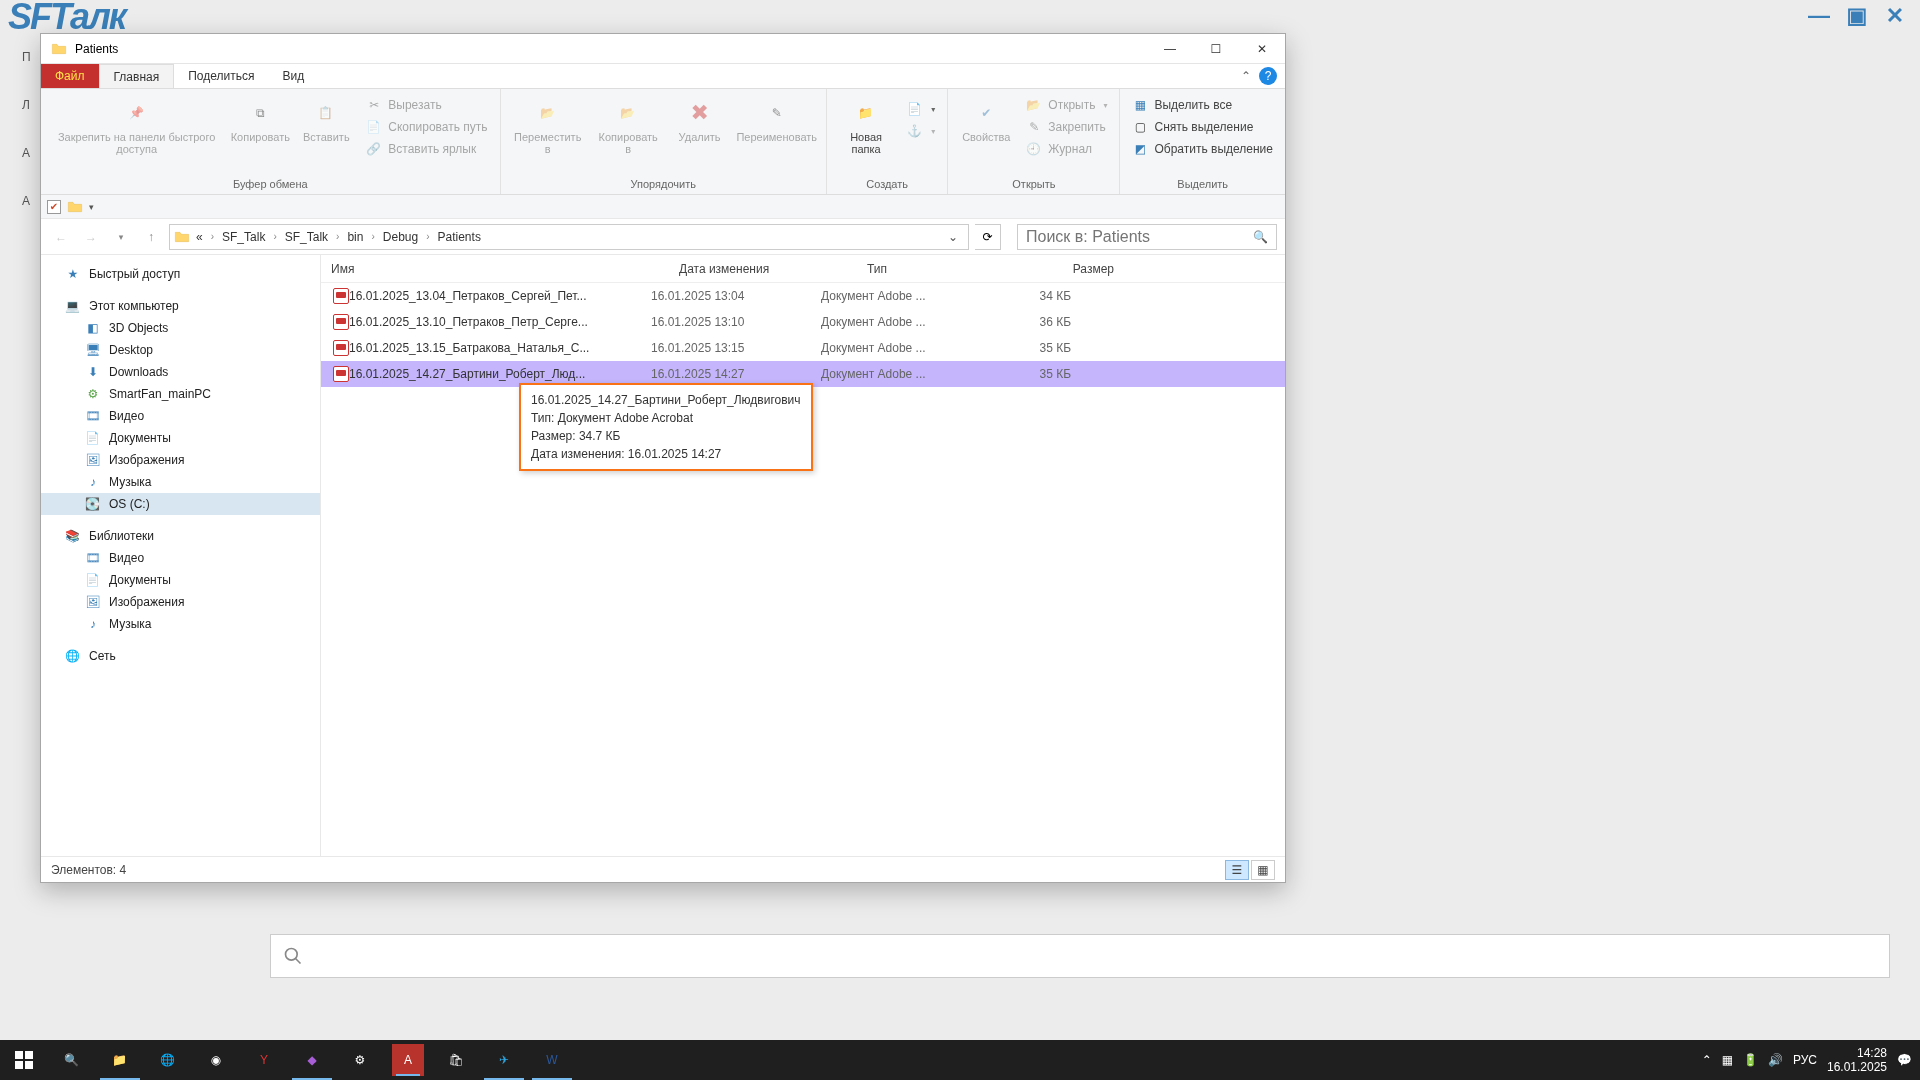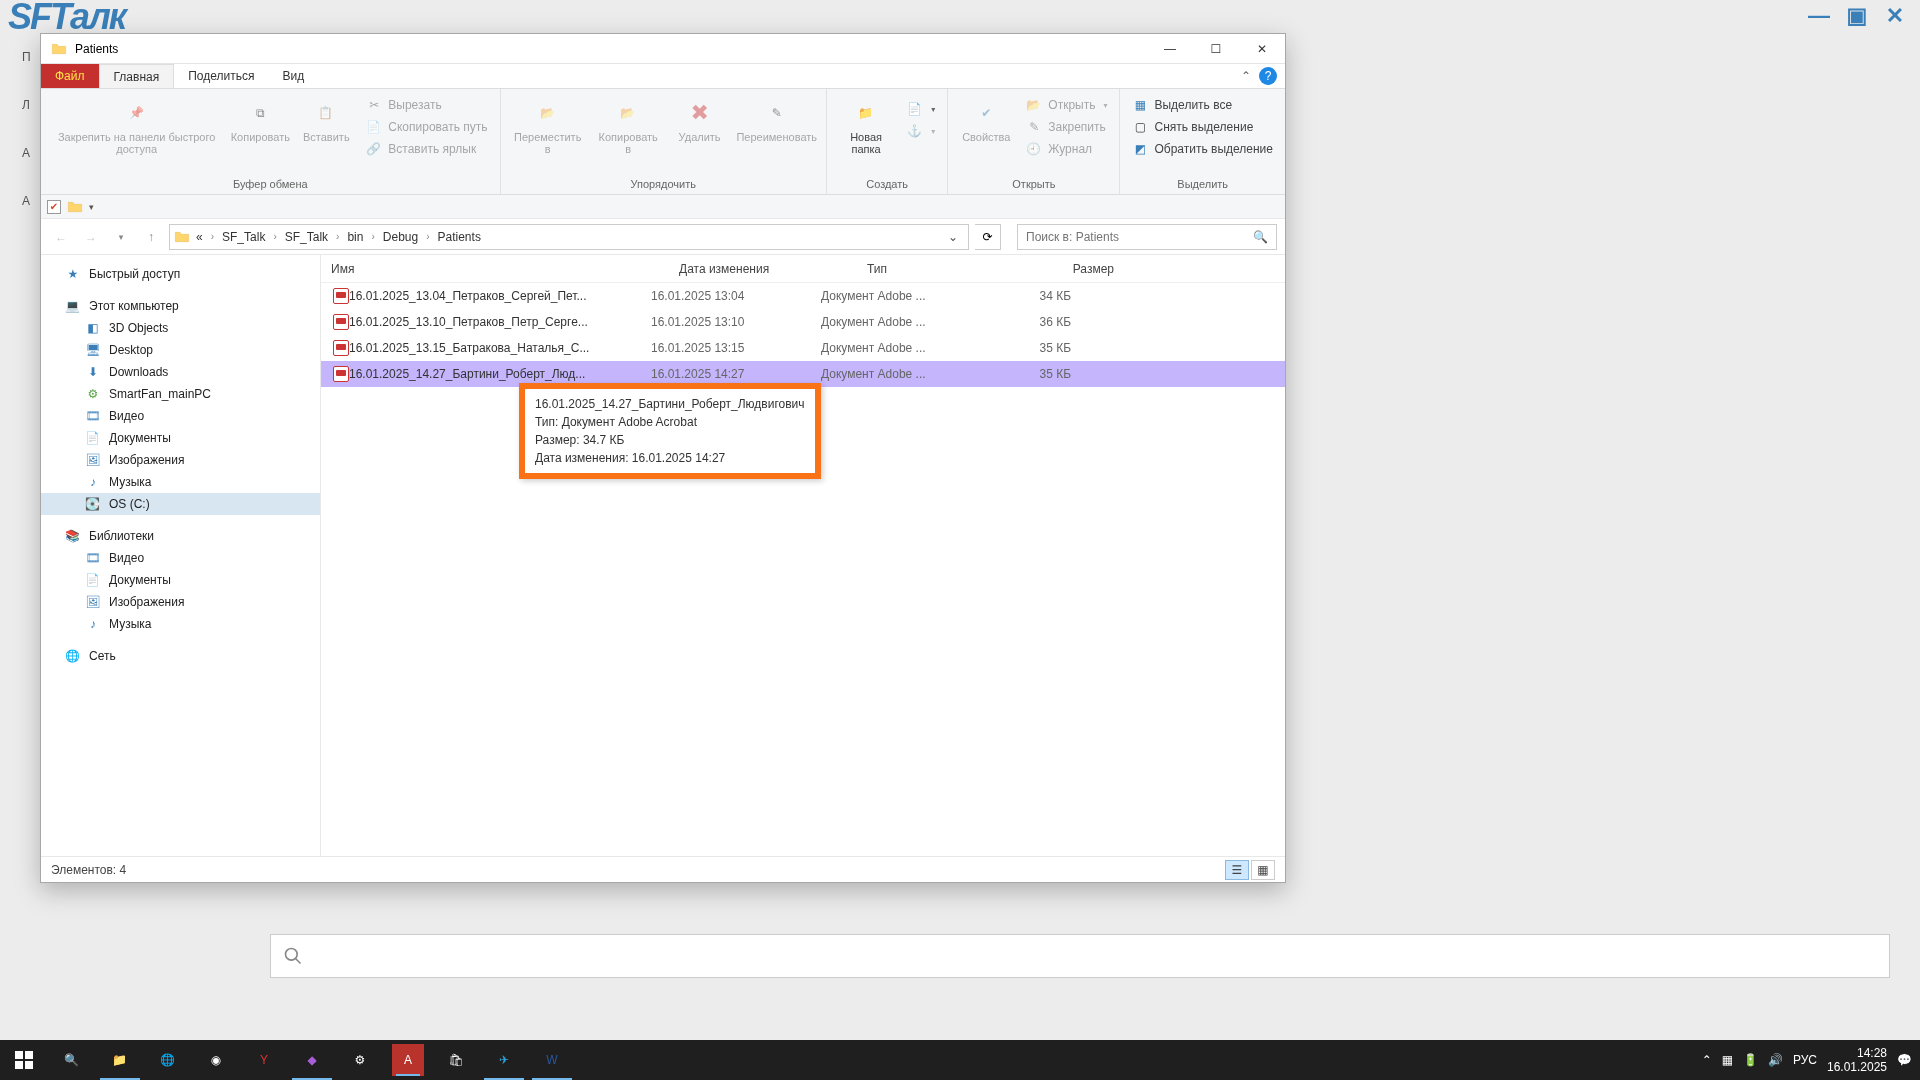--- a/index.html
+++ b/index.html
@@ -47,21 +47,21 @@
 .qat .chk{width:14px;height:14px;border:1px solid #999;background:#fff;display:flex;align-items:center;justify-content:center;color:#d04828;font-size:10px;}
 
 .navbar{height:36px;border-bottom:1px solid #e8e8e8;display:flex;align-items:center;padding:0 8px;gap:6px;}
 .navbar .navbtn{width:24px;height:24px;display:flex;align-items:center;justify-content:center;color:#888;}
 .breadcrumb{flex:1;height:26px;border:1px solid #ccc;display:flex;align-items:center;padding:0 4px;gap:0;}
 .breadcrumb .crumb{padding:0 6px;font-size:12px;color:#333;display:flex;align-items:center;gap:4px;}
 .breadcrumb .sep{color:#888;font-size:10px;padding:0 2px;}
 .breadcrumb .dd{margin-left:auto;padding:0 6px;color:#555;}
 .refresh{width:26px;height:26px;border:1px solid #ccc;border-left:none;display:flex;align-items:center;justify-content:center;}
 .searchbox{width:260px;height:26px;border:1px solid #ccc;display:flex;align-items:center;padding:0 8px;margin-left:10px;}
-.searchbox input{border:none;outline:none;flex:1;font-size:12px;color:#777;}
+.searchbox input{border:none;outline:none;flex:1;font-size:16px;color:#777;}
 .searchbox .sico{color:#666;}
 
 .body-area{flex:1;display:flex;min-height:0;}
 .nav-pane{width:280px;border-right:1px solid #e8e8e8;overflow-y:auto;padding:8px 0;position:relative;}
 .nav-pane::-webkit-scrollbar{width:16px;}
 .nav-item{display:flex;align-items:center;gap:8px;padding:3px 8px 3px 24px;font-size:12px;color:#222;}
 .nav-item.d1{padding-left:44px;}
 .nav-item.sel{background:#d8e6f2;}
 .nav-item .ico{width:16px;height:16px;display:flex;align-items:center;justify-content:center;}
 .nav-spacer{height:10px;}
@@ -77,21 +77,21 @@
 .row{height:26px;display:flex;align-items:center;font-size:12px;color:#333;}
 .row.sel{background:#c4b5fd;}
 .row .c-name{display:flex;align-items:center;gap:0;padding-left:12px;white-space:nowrap;overflow:hidden;text-overflow:ellipsis;}
 .row .c-date{color:#666;}
 .row .c-type{color:#666;white-space:nowrap;overflow:hidden;text-overflow:ellipsis;}
 .row .c-size{color:#666;}
 
 .pdf-ico{width:16px;height:16px;background:#fff;border:1px solid #c33;border-radius:2px;position:relative;}
 .pdf-ico::after{content:"";position:absolute;left:2px;right:2px;top:3px;height:6px;background:#c33;border-radius:1px;}
 
-.tooltip{position:absolute;left:198px;top:128px;background:#fff;border:6px solid #f97316;padding:6px 10px;font-size:12px;color:#333;box-shadow:2px 2px 6px rgba(0,0,0,0.2);white-space:nowrap;}
+.tooltip{position:absolute;left:198px;top:128px;background:#fff;border:2px solid #f97316;padding:6px 10px;font-size:12px;color:#333;box-shadow:2px 2px 6px rgba(0,0,0,0.2);white-space:nowrap;}
 .tooltip div{line-height:18px;}
 
 .statusbar{height:26px;border-top:1px solid #e8e8e8;display:flex;align-items:center;padding:0 10px;font-size:12px;color:#444;}
 .statusbar .views{margin-left:auto;display:flex;gap:2px;}
 .statusbar .views div{width:24px;height:20px;border:1px solid #ccc;display:flex;align-items:center;justify-content:center;}
 .statusbar .views div.on{background:#cde8ff;border-color:#8ab8e0;}
 
 
 .taskbar{position:absolute;left:0;right:0;bottom:0;height:40px;background:#1f1f1f;display:flex;align-items:center;}
 .taskbar .tbtn{width:48px;height:40px;display:flex;align-items:center;justify-content:center;color:#fff;position:relative;}

